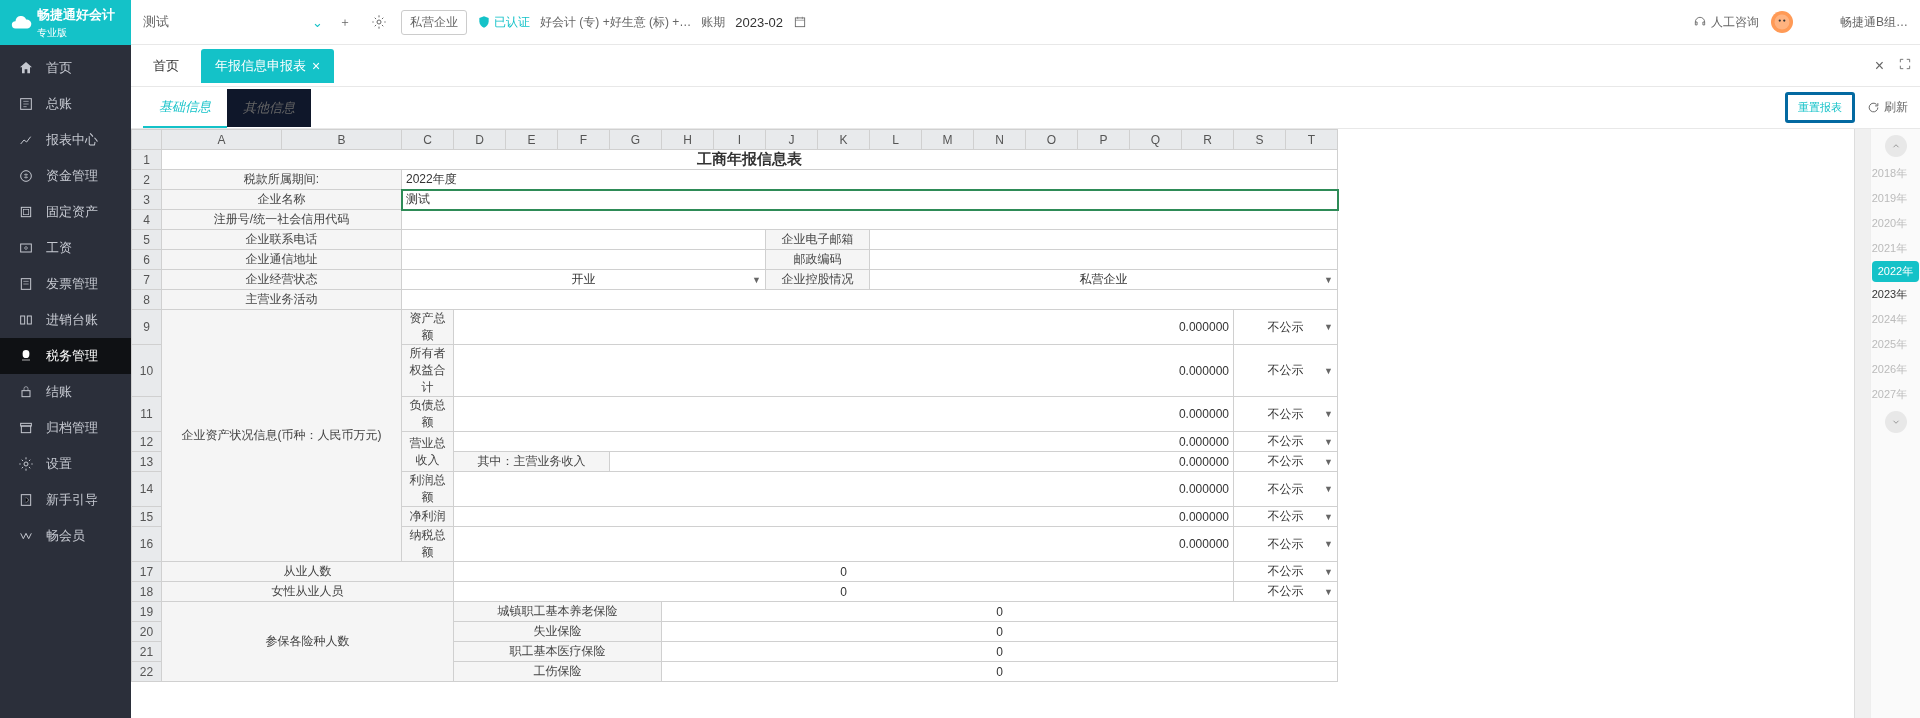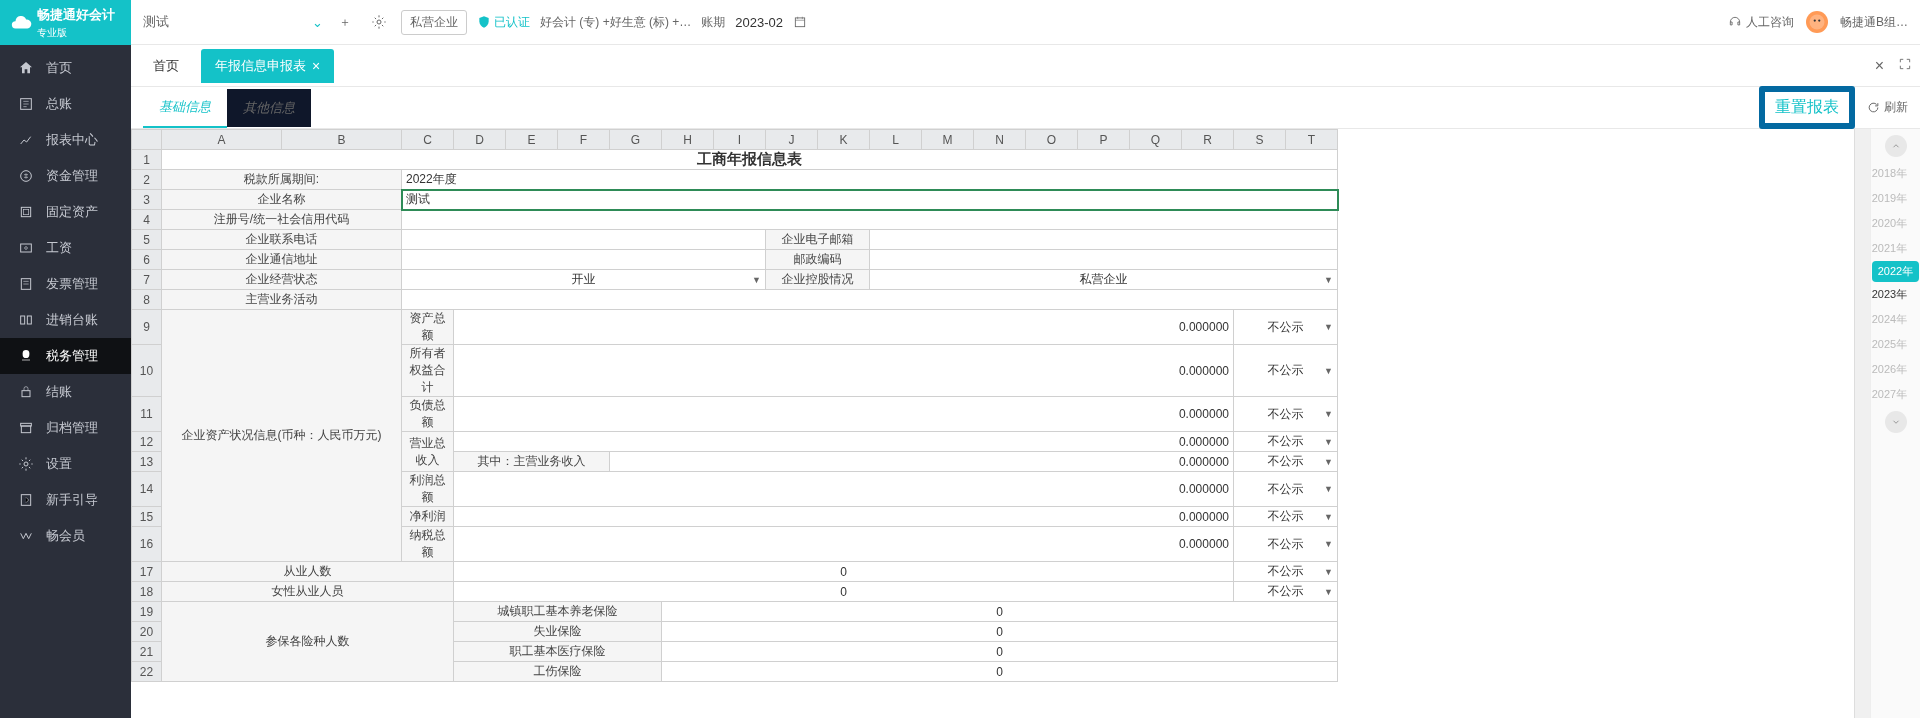--- a/index.html
+++ b/index.html
@@ -25,38 +25,38 @@
 .company-select{color:#666;font-size:13px;width:180px;display:flex;align-items:center;justify-content:space-between;}
 .chevron{color:#14c2c8;}
 .topbar-btn{width:24px;height:24px;display:flex;align-items:center;justify-content:center;cursor:pointer;color:#666;}
 .old-ver-btn{border:1px solid #ccc;border-radius:3px;padding:3px 8px;font-size:12px;color:#666;cursor:pointer;}
 .cert-badge{color:#14c2c8;display:flex;align-items:center;gap:3px;font-size:12px;}
 .product-info{font-size:12px;color:#666;}
 .period{font-size:13px;color:#333;}
 .topbar-right{margin-left:auto;display:flex;align-items:center;gap:12px;}
 .support{display:flex;align-items:center;gap:4px;font-size:12px;color:#666;cursor:pointer;}
 .avatar{width:22px;height:22px;border-radius:50%;background:#ff9a56;display:flex;align-items:center;justify-content:center;}
-.user-name{font-size:12px;color:#666;}
+.user-name{font-size:12px;color:#666;margin-left:35px;}
 
 
 .tabbar{height:42px;border-bottom:1px solid #e8e8e8;display:flex;align-items:center;padding:0 8px;gap:8px;}
 .tab{padding:8px 14px;font-size:13px;color:#333;cursor:pointer;border-radius:3px 3px 0 0;}
 .tab.active{background:#14c2c8;color:#fff;display:flex;align-items:center;gap:6px;}
 .tab-close{color:#fff;cursor:pointer;font-size:14px;}
 .tabbar-right{margin-left:auto;display:flex;gap:8px;align-items:center;}
 .close-all{cursor:pointer;color:#666;font-size:16px;padding:0 6px;}
 .expand-btn{cursor:pointer;color:#666;}
 
 
 .subbar{height:42px;border-bottom:1px solid #e8e8e8;display:flex;align-items:center;padding:0 12px;}
 .subtab{padding:10px 16px;font-size:13px;cursor:pointer;color:#666;font-style:italic;}
 .subtab.active{color:#14c2c8;border-bottom:2px solid #14c2c8;}
 .subtab.gray{background:#0f172a;}
 .subbar-actions{margin-left:auto;display:flex;gap:12px;align-items:center;}
-.reset-btn{border:6px solid #0369a1;color:#14c2c8;padding:5px 10px;border-radius:3px;font-size:16px;cursor:pointer;}
+.reset-btn{border:3px solid #0369a1;color:#14c2c8;padding:5px 10px;border-radius:3px;font-size:11px;cursor:pointer;}
 .refresh-btn{display:flex;align-items:center;gap:4px;font-size:12px;color:#666;cursor:pointer;}
 
 
 .sheet-area{flex:1;display:flex;overflow:hidden;}
 .sheet{flex:1;overflow:auto;position:relative;}
 .grid{border-collapse:collapse;}
 .grid th,.grid td{border:1px solid #d0d0d0;height:20px;font-size:12px;padding:0 4px;background:#fff;}
 .grid th{background:#e8eaec;font-weight:normal;color:#555;text-align:center;}
 .grid .row-head{background:#e8eaec;text-align:center;color:#555;width:30px;}
 .grid .label-cell{background:#f5f5f5;text-align:center;color:#444;}

